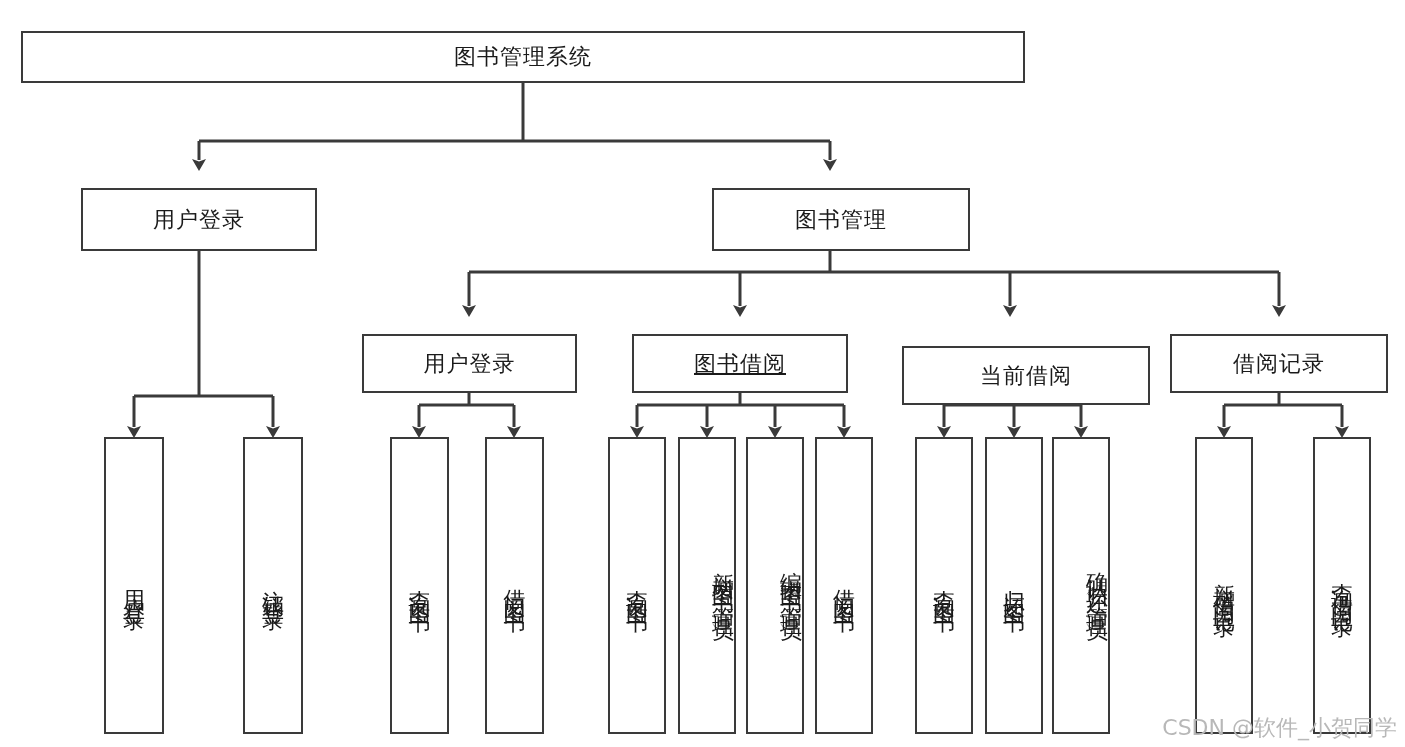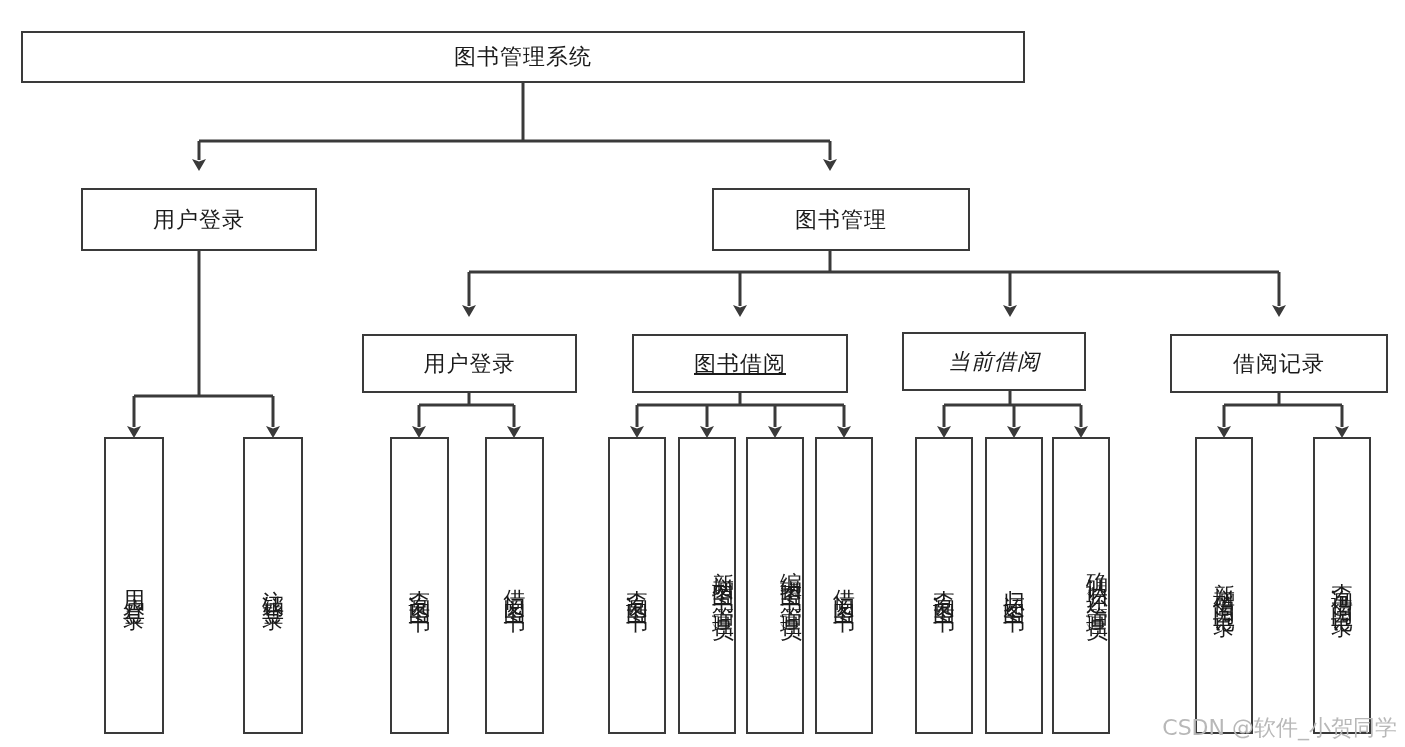--- a/index.html
+++ b/index.html
@@ -133,21 +133,21 @@
   <div class="node h" style="left:712px; top:170px; width:258px; height:63px;">
     <span class="lbl">图书管理</span>
   </div>
 
   <div class="node h" style="left:362px; top:316px; width:215px; height:59px;">
     <span class="lbl">用户登录</span>
   </div>
   <div class="node h" style="left:632px; top:316px; width:216px; height:59px;text-decoration:underline;">
     <span class="lbl">图书借阅</span>
   </div>
-  <div class="node h" style="left:902px; top:314px; width:184px; height:59px;font-style:italic;">
+  <div class="node h" style="left:902px; top:328px; width:248px; height:59px;">
     <span class="lbl">当前借阅</span>
   </div>
   <div class="node h" style="left:1170px; top:316px; width:218px; height:59px;">
     <span class="lbl">借阅记录</span>
   </div>
 
   <div class="node v" style="left:104px; top:437px; width:60px; height:297px;">
     <span class="lbl">用户登录</span>
   </div>
   <div class="node v" style="left:243px; top:437px; width:60px; height:297px;">

